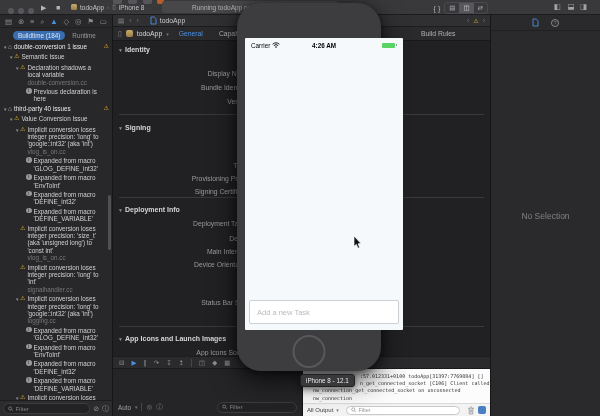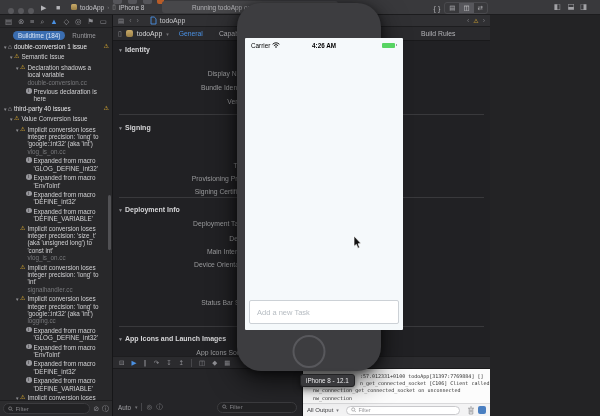--- a/index.html
+++ b/index.html
@@ -415,20 +415,29 @@
           <input placeholder="Filter" style="">
         </div>
         <svg width="8" height="9" viewBox="0 0 8 9">
             <path d="M1 2.2 h6 M3 1 h2 M2.2 2.2 V8 h3.6 V2.2 M3.3 3.5 v3 M4.7 3.5 v3" stroke="#8a8a8e" stroke-width="0.7" fill="none"></path>
           </svg>
         <div class="bluebtn"></div>
       </div>
     </div>
   </div>
 
+  <div class="inspector">
+    <div class="insbar">
+      <svg width="7" height="9" viewBox="0 0 7 9">
+          <path d="M1 1 h3.2 l1.8 1.8 V8 H1 Z" fill="none" stroke="#4a90e2" stroke-width="0.9"></path>
+        </svg>
+      <div class="qhelp">?</div>
+    </div>
+    <div class="noselect">No Selection</div>
+  </div>
 
   <div class="phone">
     <div class="screen">
       <div class="sstatus">
         <span class="stime">4:26 AM</span>
         <span class="carrier">Carrier</span>
         <svg width="8" height="6" viewBox="0 0 8 6">
             <path d="M0.6 2.3 A4.6 4.6 0 0 1 7.4 2.3" stroke="#000" fill="none" stroke-width="0.9"></path>
             <path d="M1.9 3.7 A2.8 2.8 0 0 1 6.1 3.7" stroke="#000" fill="none" stroke-width="0.9"></path>
             <circle cx="4" cy="5" r="0.8" fill="#000"></circle>

